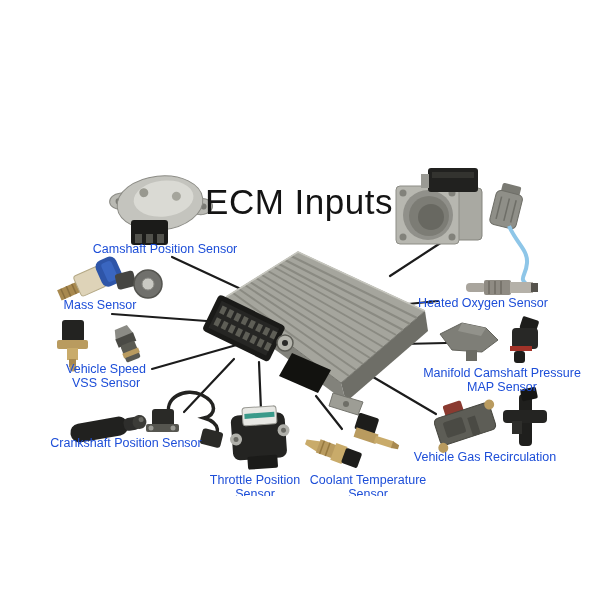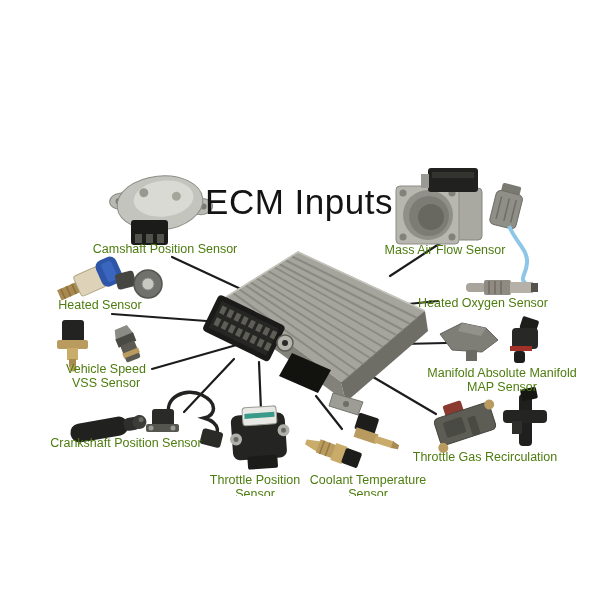--- a/index.html
+++ b/index.html
@@ -2,21 +2,21 @@
 <html><head>
 <meta charset="utf-8">
 <style>
   html,body{margin:0;padding:0;background:#fff;}
   #canvas{position:relative;width:600px;height:496px;background:#ffffff;overflow:hidden;
           font-family:"Liberation Sans", sans-serif;}
   #art{position:absolute;left:0;top:0;}
   .title{position:absolute;left:299px;top:182px;transform:translateX(-50%);
          font-size:35px;font-weight:400;color:#141414;white-space:nowrap;letter-spacing:0.5px;}
   .label{position:absolute;transform:translateX(-50%);font-size:12.5px;line-height:14px;
-         font-weight:400;color:#4d7c0f;text-align:center;white-space:nowrap;}
+         font-weight:400;color:#1d4ed8;text-align:center;white-space:nowrap;}
   .label span{display:block;}
 </style>
 </head>
 <body>
 
 <div id="canvas">
 
   <svg id="art" width="600" height="600" viewBox="0 0 600 600">
 
     <g stroke="#1c1c1c" stroke-width="2.2" stroke-linecap="round">
@@ -226,48 +226,45 @@
       <rect x="512" y="421" width="10" height="13" fill="#2e2e2b"></rect>
     </g>
   </svg>
 
   <div class="title">ECM Inputs</div>
 
   <div class="label" style="left:165px;top:242px">
     <span>Camshaft Position Sensor</span>
   </div>
 
-  <div class="label" style="left:445px;top:243px">
-    <span>Mass Air Flow Sensor</span>
-  </div>
 
   <div class="label" style="left:100px;top:298px">
-    <span>Heated Sensor</span>
+    <span>Mass Sensor</span>
   </div>
 
   <div class="label" style="left:483px;top:296px">
     <span>Heated Oxygen Sensor</span>
   </div>
 
   <div class="label" style="left:106px;top:362px">
     <span>Vehicle Speed</span>
     <span>VSS Sensor</span>
   </div>
 
   <div class="label" style="left:502px;top:366px">
-    <span>Manifold Absolute Manifold</span>
+    <span>Manifold Camshaft Pressure</span>
     <span>MAP Sensor</span>
   </div>
 
   <div class="label" style="left:126px;top:436px">
     <span>Crankshaft Position Sensor</span>
   </div>
 
   <div class="label" style="left:485px;top:450px">
-    <span>Throttle Gas Recirculation</span>
+    <span>Vehicle Gas Recirculation</span>
   </div>
 
   <div class="label" style="left:255px;top:473px">
     <span>Throttle Position</span>
     <span>Sensor</span>
   </div>
 
   <div class="label" style="left:368px;top:473px">
     <span>Coolant Temperature</span>
     <span>Sensor</span>

